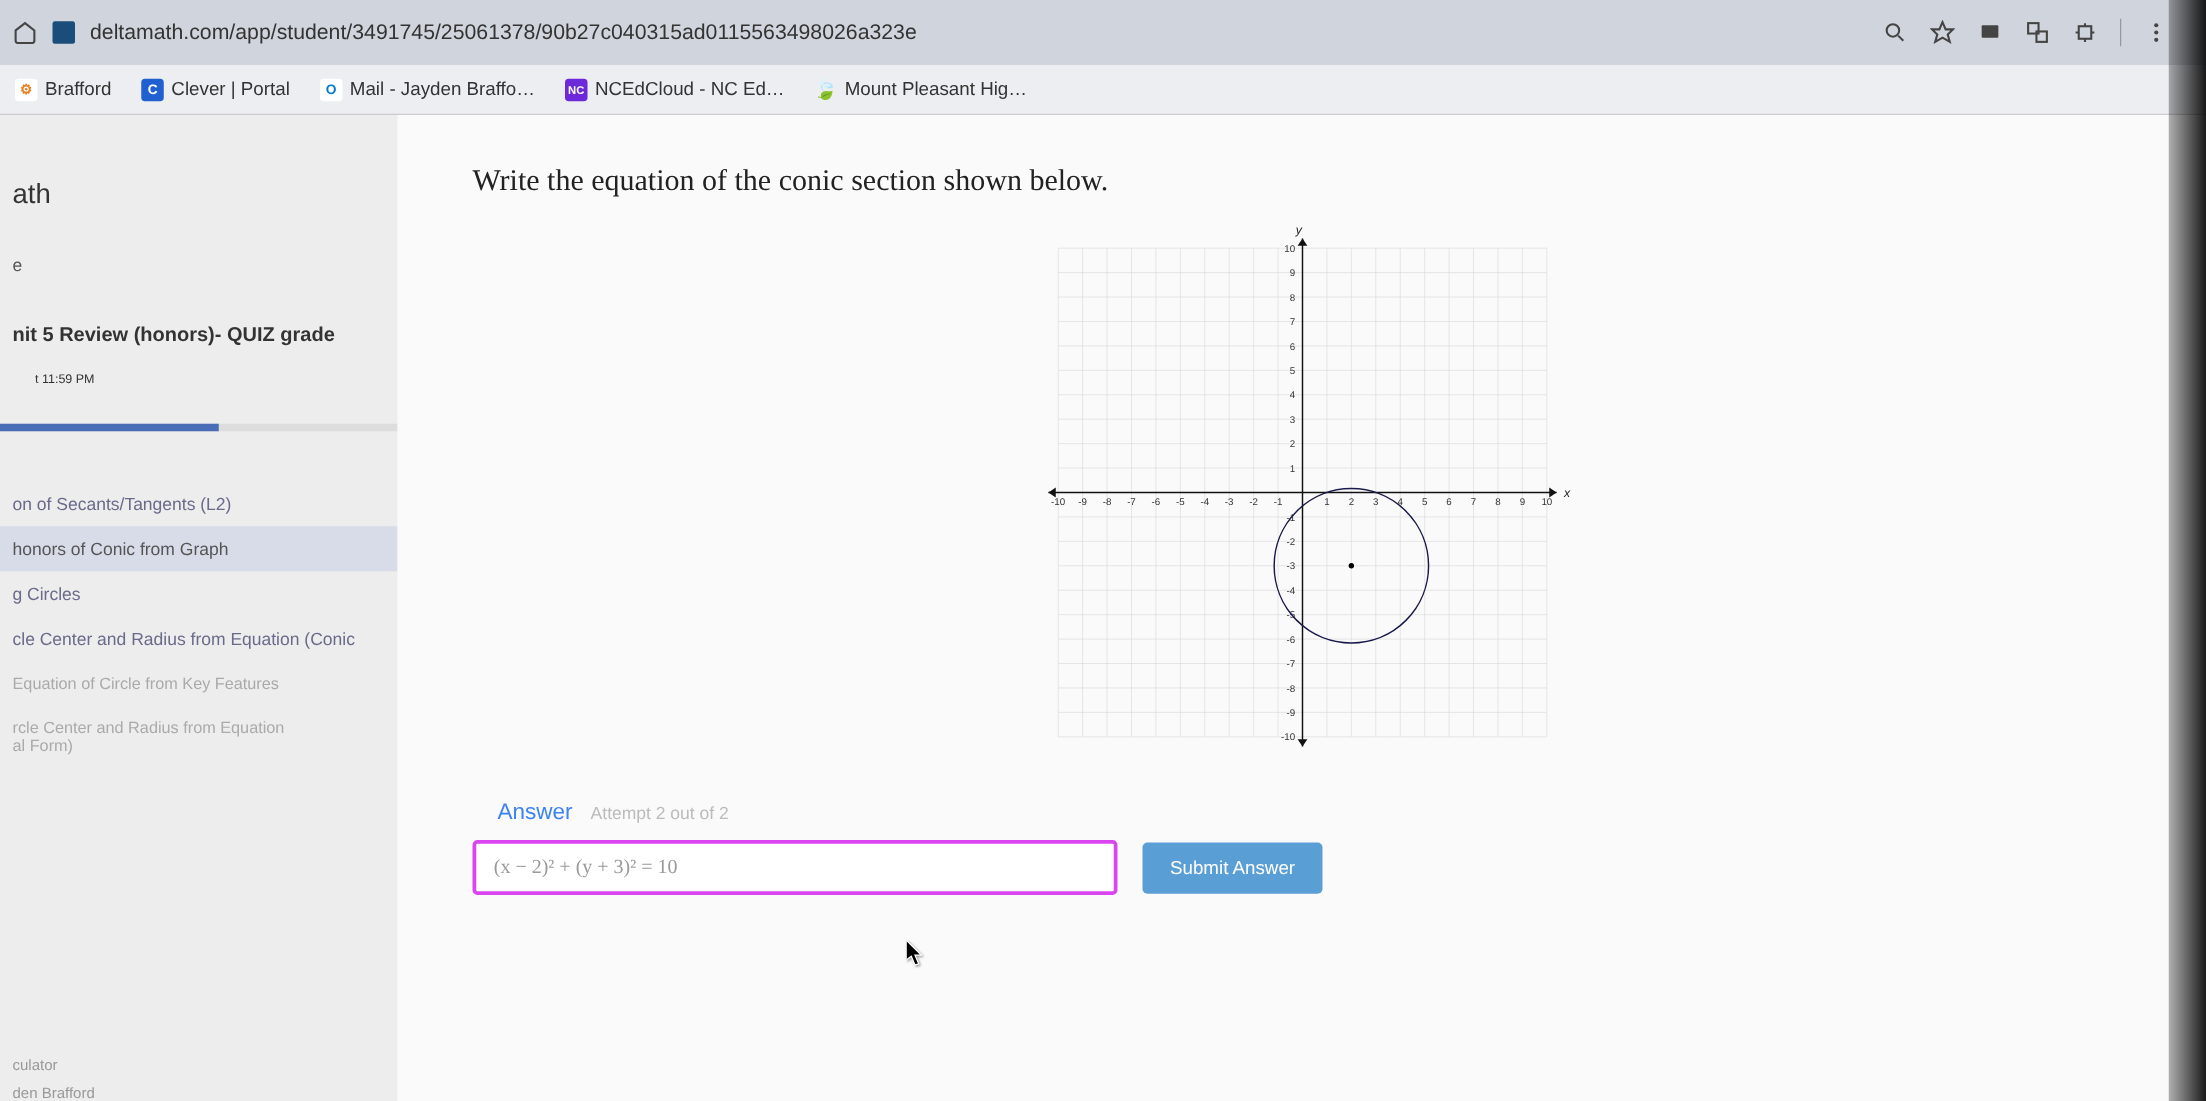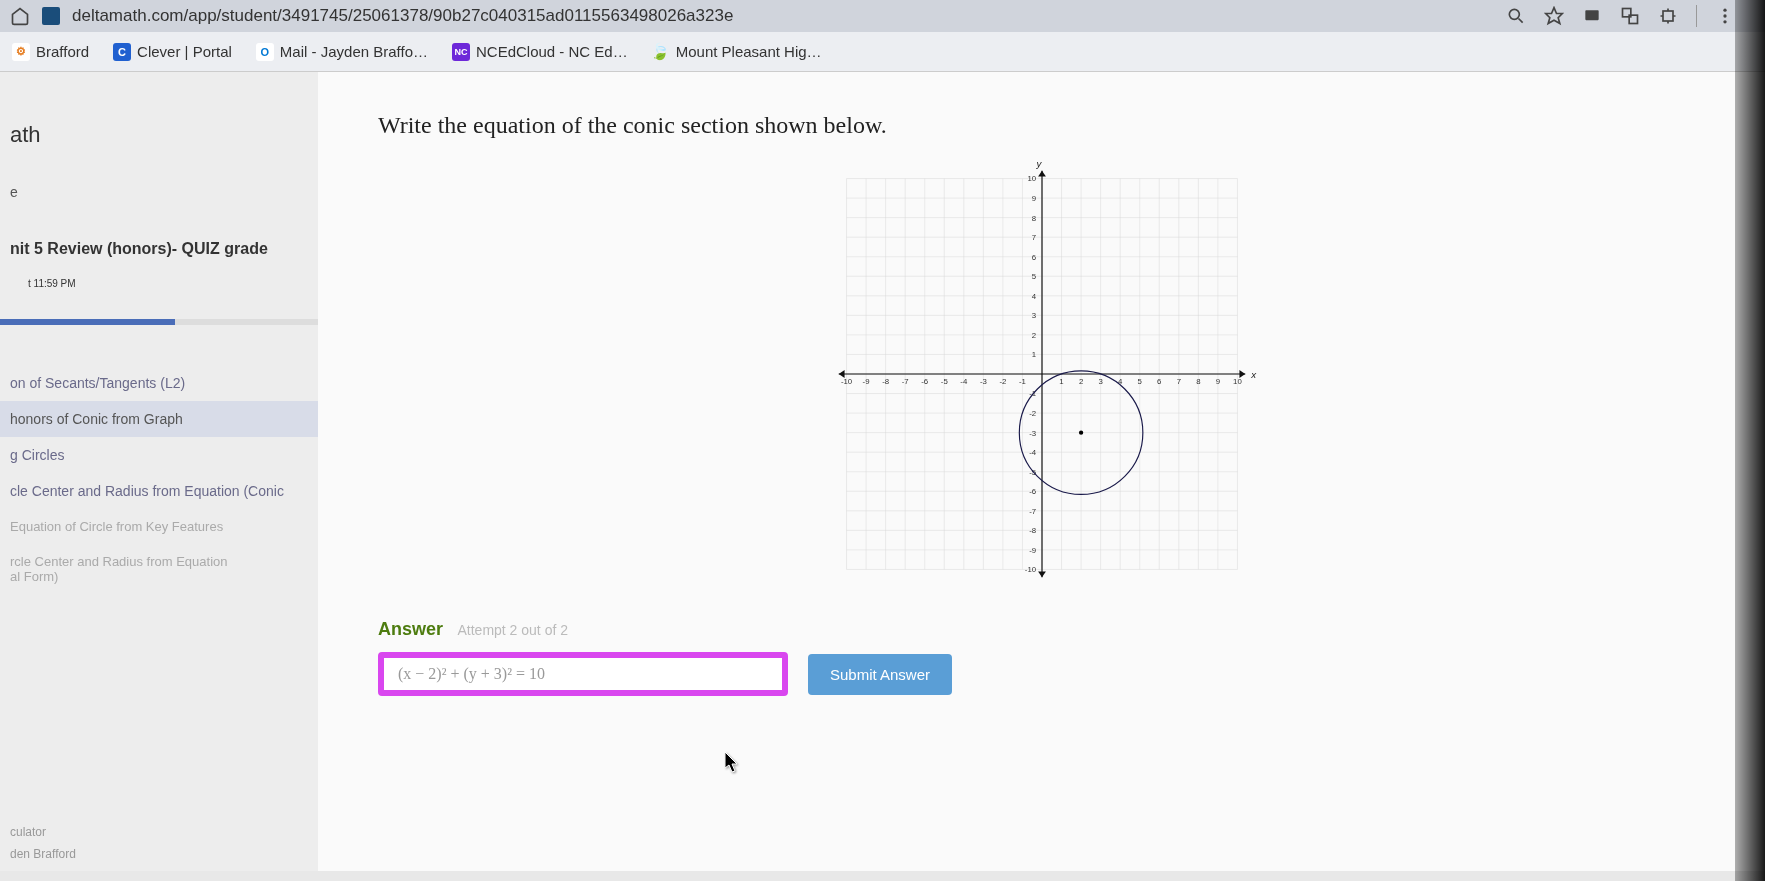--- a/index.html
+++ b/index.html
@@ -1,18 +1,18 @@
 <!DOCTYPE html>
 <html><head>
 <meta charset="utf-8">
 <style>
 * { margin: 0; padding: 0; box-sizing: border-box; font-family: Arial, sans-serif; }
 body { background: #e8e8e8; width: 1765px; height: 881px; overflow: hidden; position: relative; }
 
-.browser-bar { height: 32px; background: #d0d4dc; display: flex; align-items: center; padding: 0 10px; gap: 12px; }
+.browser-bar { height: 52px; background: #d0d4dc; display: flex; align-items: center; padding: 0 10px; gap: 12px; }
 .browser-bar .site-icon { width: 18px; height: 18px; background: #1a4d7a; border-radius: 2px; }
 .browser-bar .url { flex: 1; font-size: 17px; color: #333; }
 .browser-bar .right-icons { display: flex; gap: 18px; align-items: center; padding-right: 20px; }
 .browser-bar .icon-slot { width: 20px; height: 20px; color: #444; display: flex; align-items: center; justify-content: center; }
 
 .bookmarks-bar { height: 40px; background: #eceef2; display: flex; align-items: center; padding: 0 12px; gap: 24px; border-bottom: 1px solid #ccc; }
 .bookmark-item { display: flex; align-items: center; gap: 6px; font-size: 15px; color: #333; cursor: pointer; }
 .bookmark-icon { width: 18px; height: 18px; display: flex; align-items: center; justify-content: center; border-radius: 3px; font-size: 11px; font-weight: bold; color: white; }
 
 .page { display: flex; height: calc(100% - 82px); background: #f0f0f0; }
@@ -36,24 +36,24 @@
 .graph { position: relative; width: 430px; height: 430px; }
 .graph svg { width: 100%; height: 100%; }
 .graph .grid-line { stroke: #d8d8d8; stroke-width: 0.5; }
 .graph .axis { stroke: #111; stroke-width: 1.2; }
 .graph .circle-shape { stroke: #1a1a4a; stroke-width: 1.2; fill: none; }
 .graph .center-dot { fill: #000; }
 .graph .tick-label { font-size: 8px; fill: #333; }
 .graph .axis-label { font-size: 10px; fill: #222; font-style: italic; }
 
 .answer-section { margin-top: 20px; }
-.answer-label { font-size: 18px; font-weight: bold; color: #4d7c0f; display: inline-block; margin-right: 10px; }
+.answer-label { font-size: 18px; font-weight: normal; color: #3b82f6; display: inline-block; margin-right: 10px; margin-left: 20px; }
 .answer-hint { font-size: 14px; color: #bbb; }
 .answer-row { display: flex; gap: 20px; align-items: center; margin-top: 12px; }
-.answer-input { width: 410px; height: 44px; border: 6px solid #d946ef; border-radius: 4px; padding: 0 14px; font-size: 16px; color: #999; background: white; font-family: Georgia, serif; }
+.answer-input { width: 516px; height: 44px; border: 3px solid #d946ef; border-radius: 4px; padding: 0 14px; font-size: 16px; color: #999; background: white; font-family: Georgia, serif; }
 .submit-btn { background: #5a9ed6; color: white; border: none; padding: 12px 22px; font-size: 15px; border-radius: 4px; cursor: pointer; }
 
 .right-edge { position: absolute; right: 0; top: 0; width: 30px; height: 100%; background: linear-gradient(to right, rgba(0,0,0,0.3), rgba(0,0,0,0.9)); }
 
 .cursor-arrow { position: absolute; left: 725px; top: 752px; width: 16px; height: 22px; z-index: 100; }
 .cursor-arrow svg { filter: drop-shadow(1px 1px 1px rgba(0,0,0,0.4)); }
 </style>
 </head>
 <body>
 

